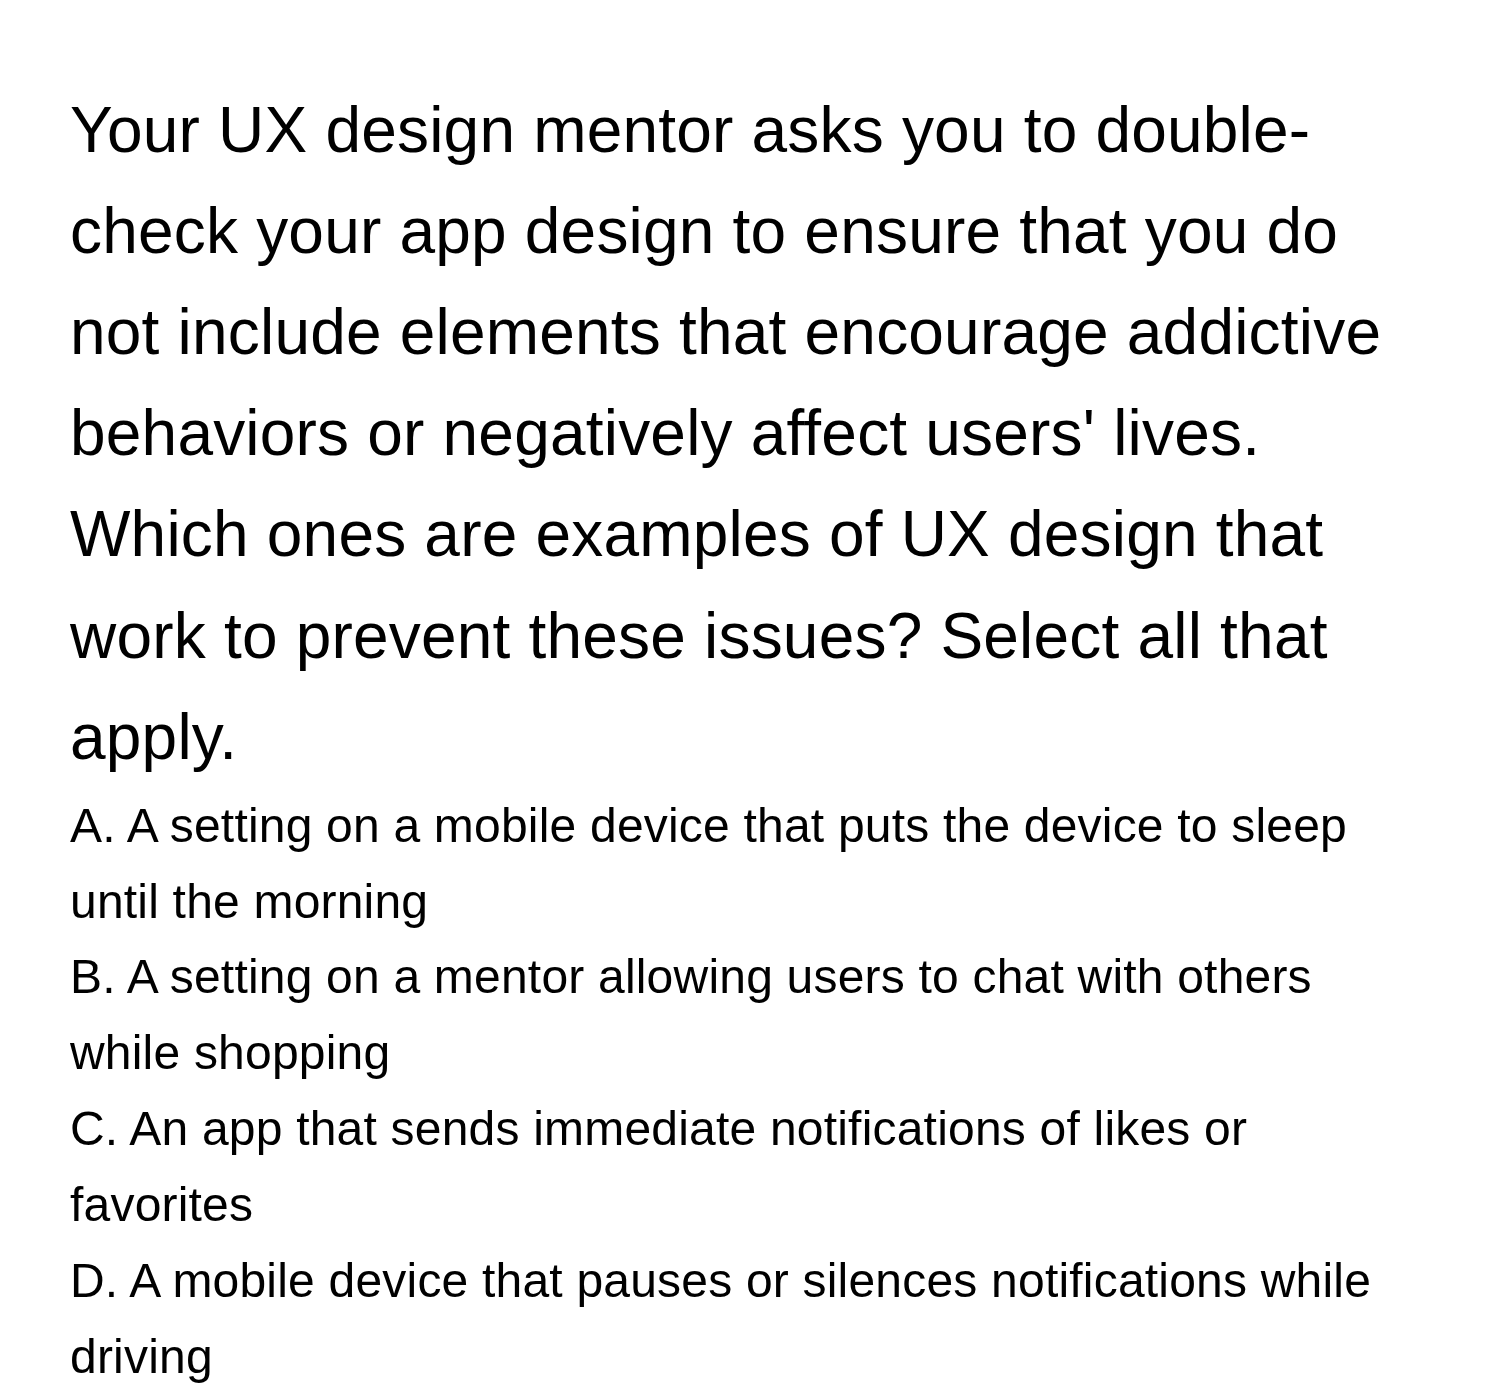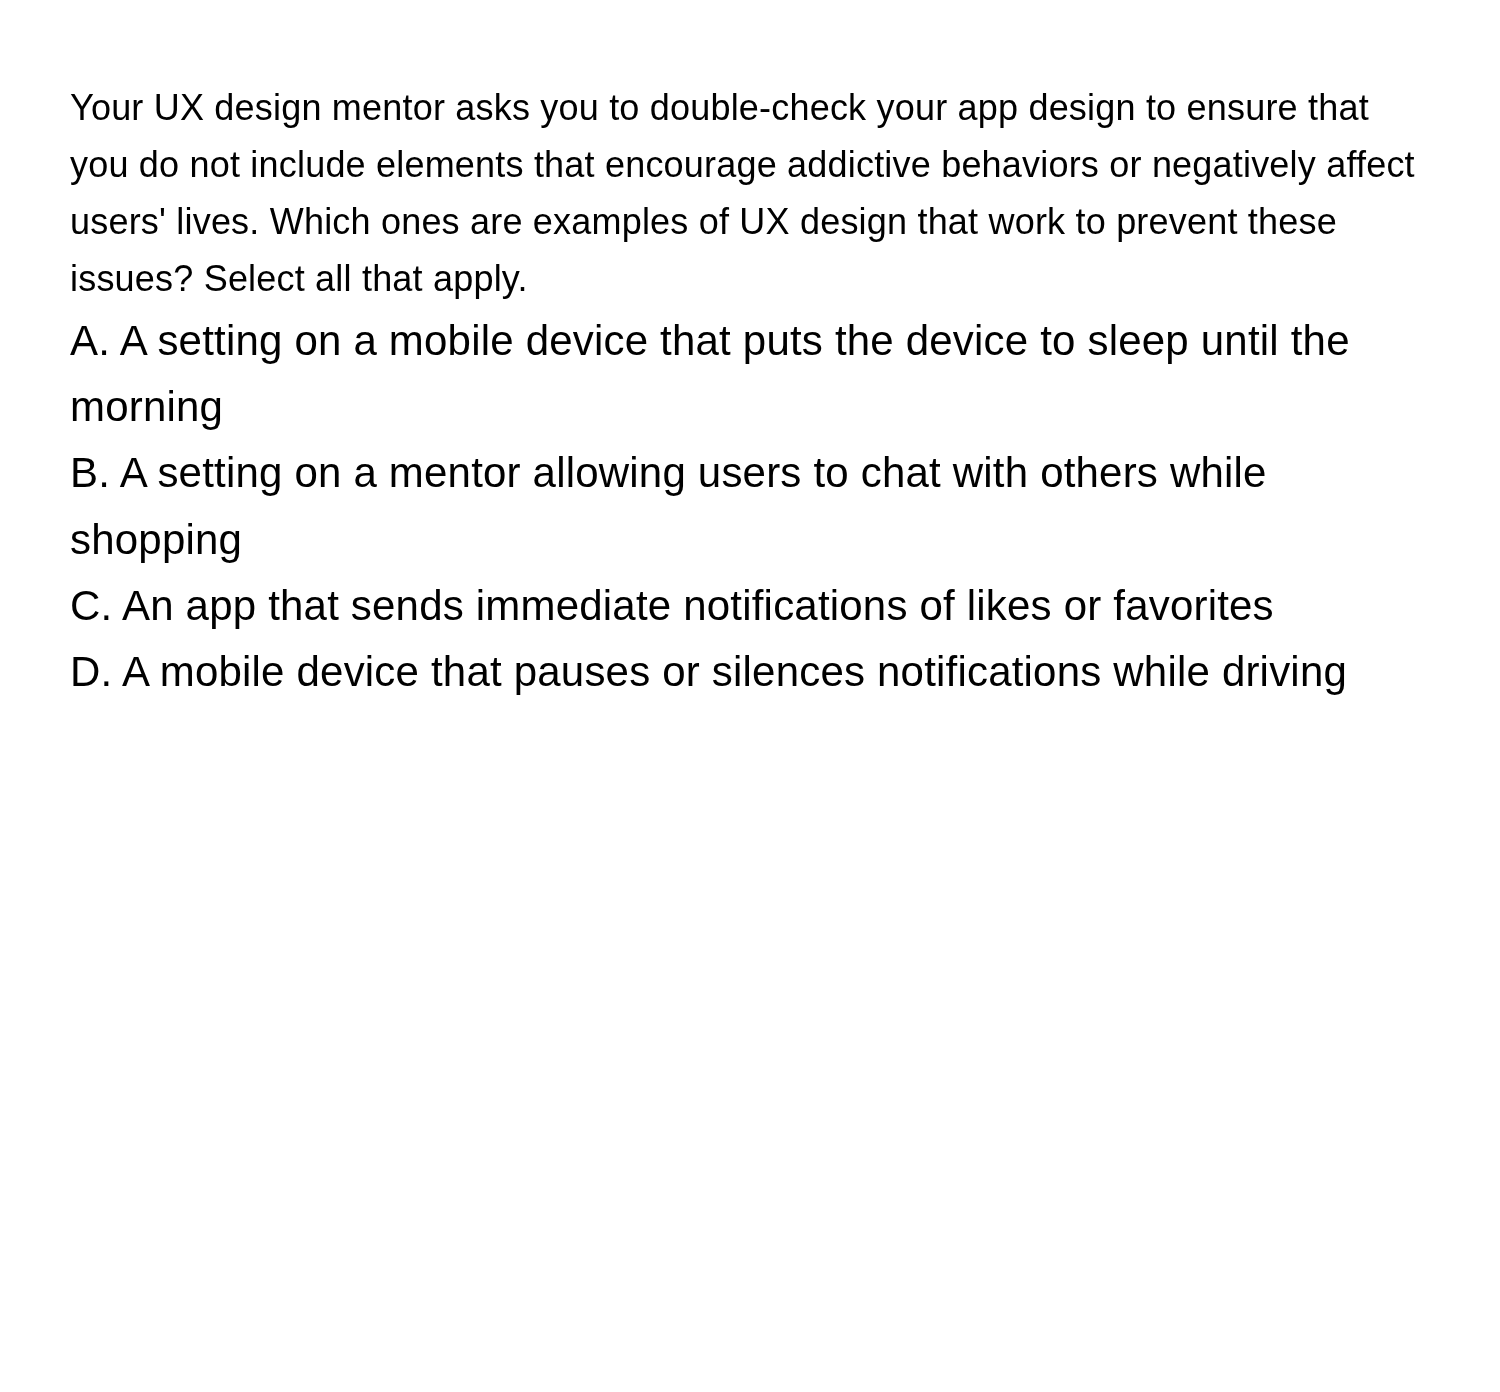--- a/index.html
+++ b/index.html
@@ -9,27 +9,27 @@
     }
     body {
       width: 1500px;
       height: 1392px;
       background: #ffffff;
       font-family: -apple-system, BlinkMacSystemFont, "Segoe UI", Helvetica, Arial, sans-serif;
       padding: 80px 70px 80px 70px;
       color: #000000;
     }
     .question-text {
-      font-size: 36px;
+      font-size: 64px;
       line-height: 1.58;
       font-weight: 400;
       letter-spacing: 0.2px;
     }
     .option {
-      font-size: 42px;
+      font-size: 48px;
       line-height: 1.58;
       font-weight: 400;
       letter-spacing: 0.2px;
     }
     .option-label {
       display: inline;
     }
     .option-text {
       display: inline;
     }

